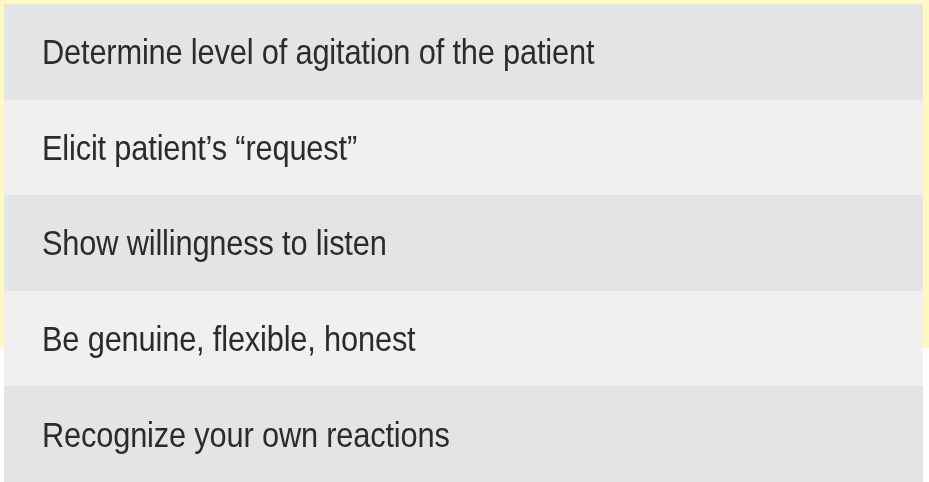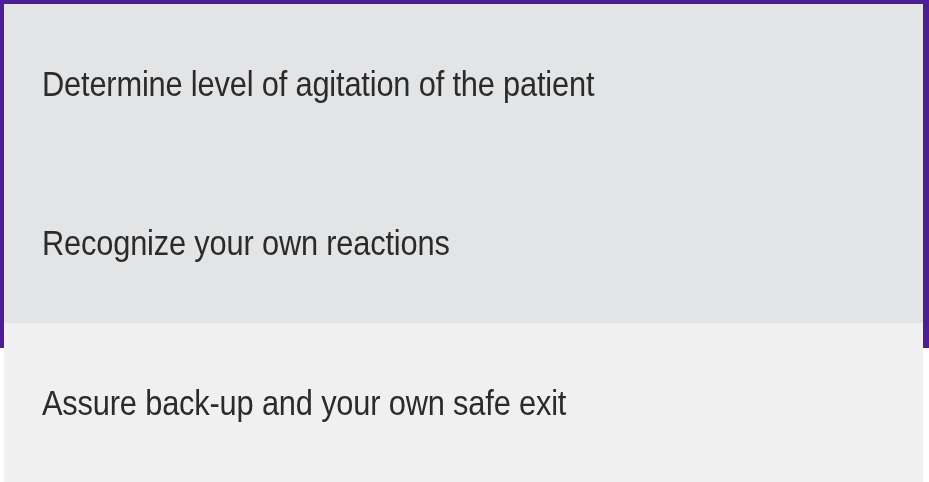--- a/index.html
+++ b/index.html
@@ -11,21 +11,21 @@
     height: 482px;
     background: #ffffff;
     font-family: "Liberation Sans", "DejaVu Sans", sans-serif;
     overflow: hidden;
   }
 
   #slide {
     position: relative;
     width: 929px;
     height: 348px;
-    background: #4c1d95;
+    background: #fef9c3;
     box-sizing: border-box;
     padding-left: 48px;
   }
 
   #list {
     position: absolute;
     left: 4px;
     top: 4px;
     width: 919px;
     height: 478px;
@@ -63,27 +63,33 @@
 <body>
 
 <div id="slide">
 
   <div id="list">
 
     <div class="row band-dark">
       <span class="row-text">Determine level of agitation of the patient</span>
     </div>
 
+    <div class="row band-light">
+      <span class="row-text">Elicit patient’s “request”</span>
+    </div>
 
+    <div class="row band-dark">
+      <span class="row-text">Show willingness to listen</span>
+    </div>
 
+    <div class="row band-light">
+      <span class="row-text">Be genuine, flexible, honest</span>
+    </div>
 
     <div class="row band-dark">
       <span class="row-text">Recognize your own reactions</span>
     </div>
 
 
 
-    <div class="row band-light">
-      <span class="row-text">Assure back-up and your own safe exit</span>
-    </div>
 
   </div>
 </div>
 
 </body></html>

